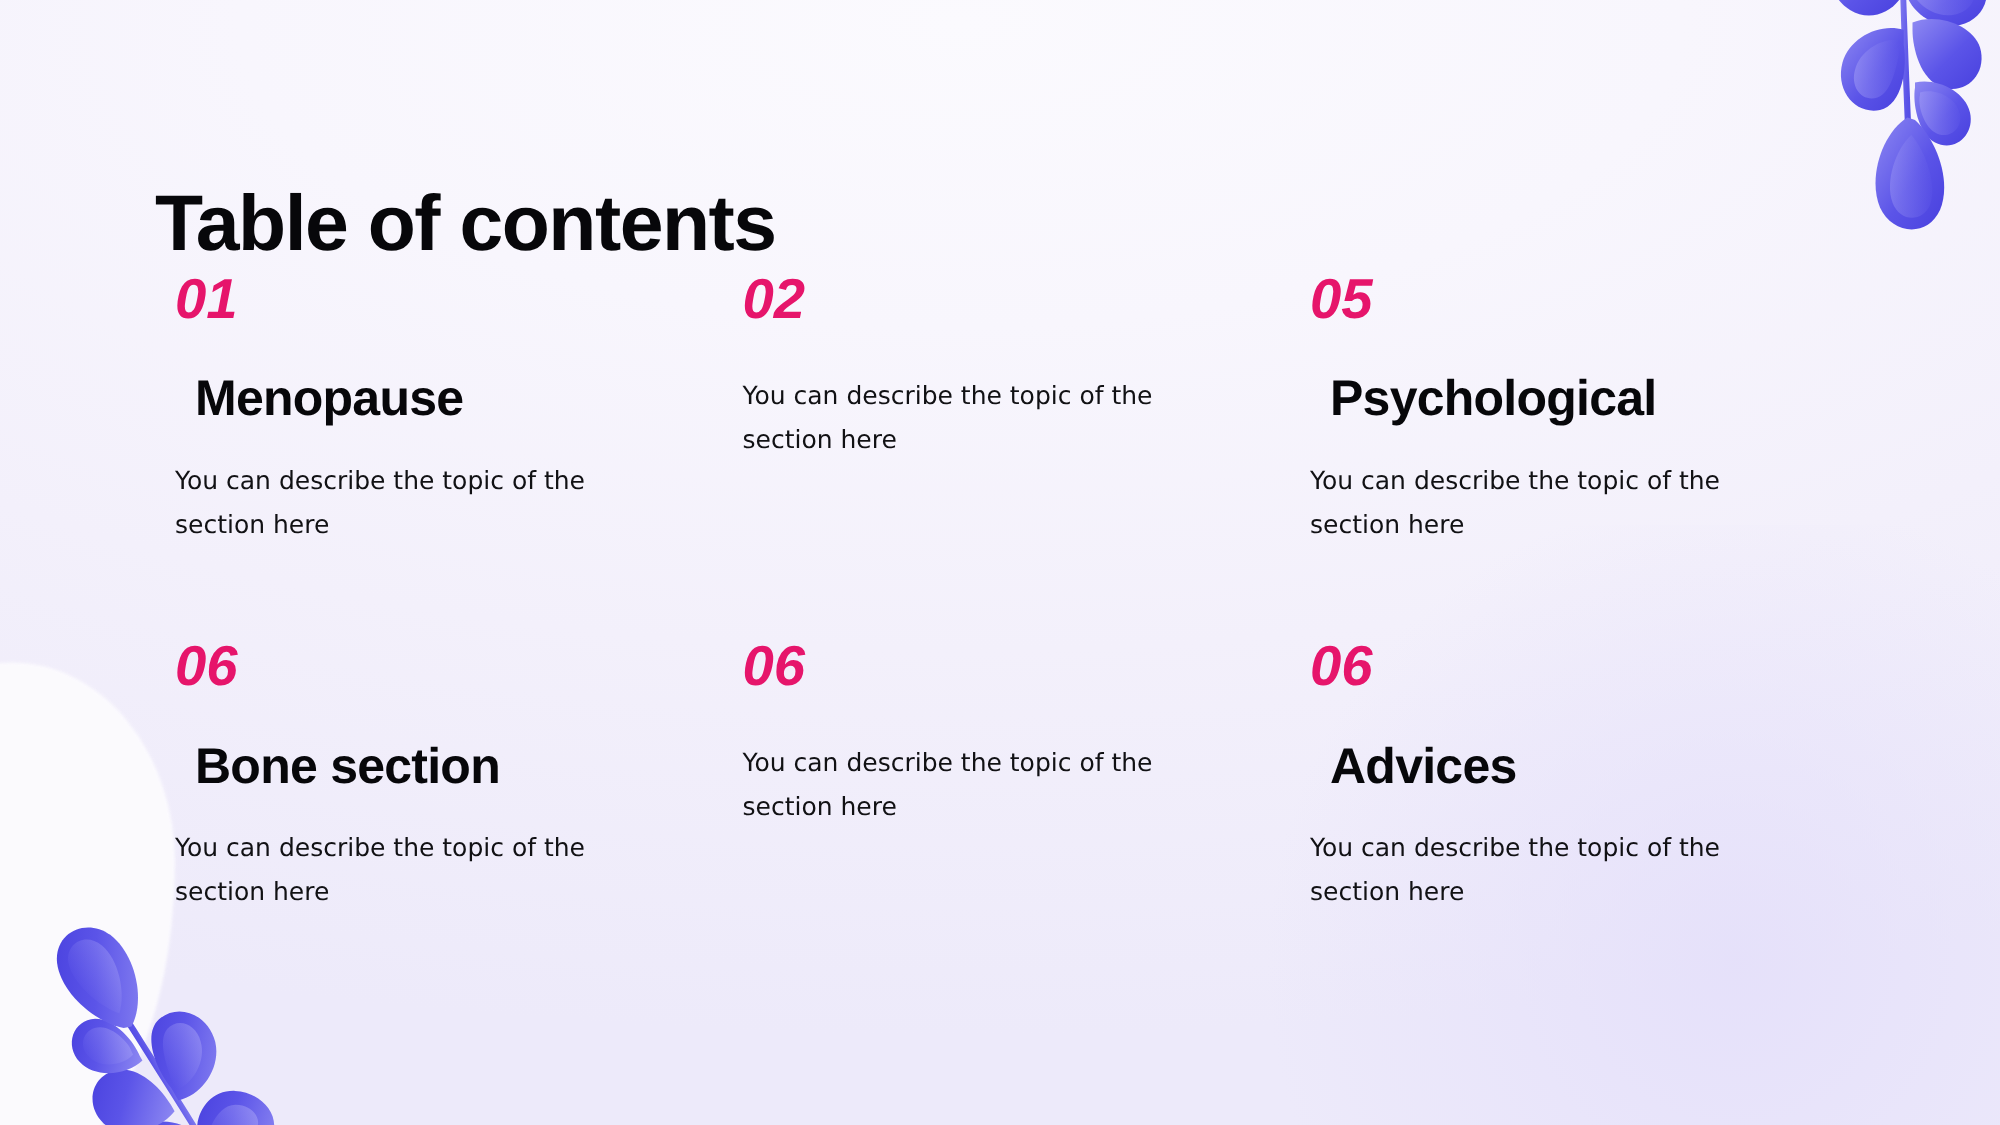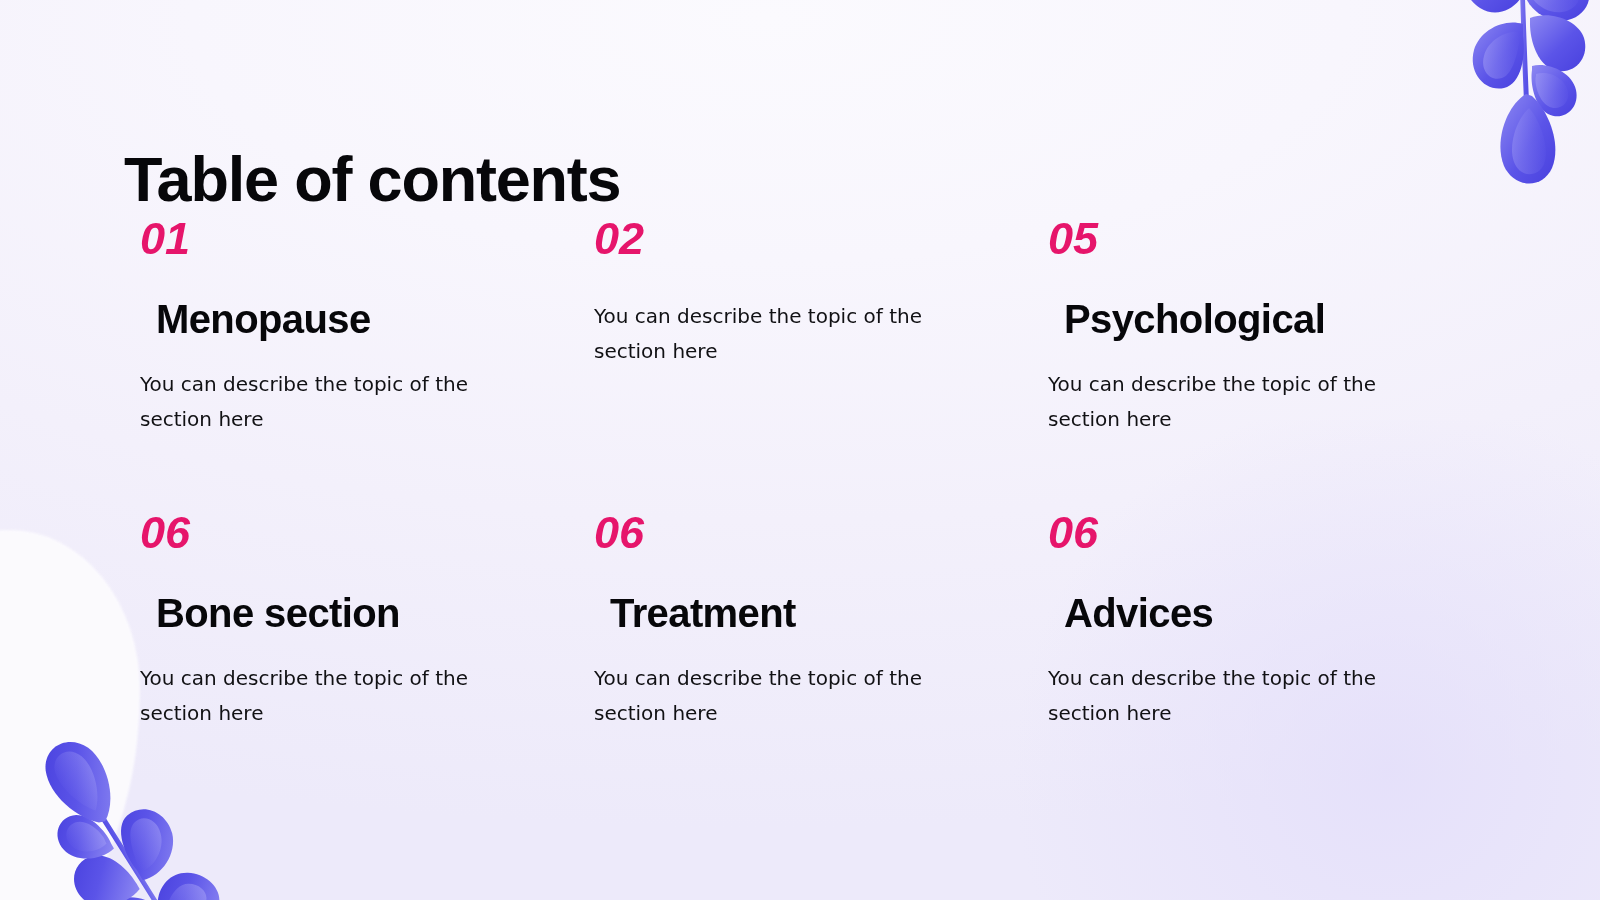--- a/index.html
+++ b/index.html
@@ -203,21 +203,20 @@
     </div>
 
     <div class="item">
       <div class="item-number">06</div>
       <div class="item-heading">Bone section</div>
       <div class="item-desc">You can describe the topic of the section here</div>
     </div>
 
     <div class="item">
       <div class="item-number">06</div>
-      <div class="item-heading">Treatment</div>
       <div class="item-desc">You can describe the topic of the section here</div>
     </div>
 
     <div class="item">
       <div class="item-number">06</div>
       <div class="item-heading">Advices</div>
       <div class="item-desc">You can describe the topic of the section here</div>
     </div>
 
   </div>

